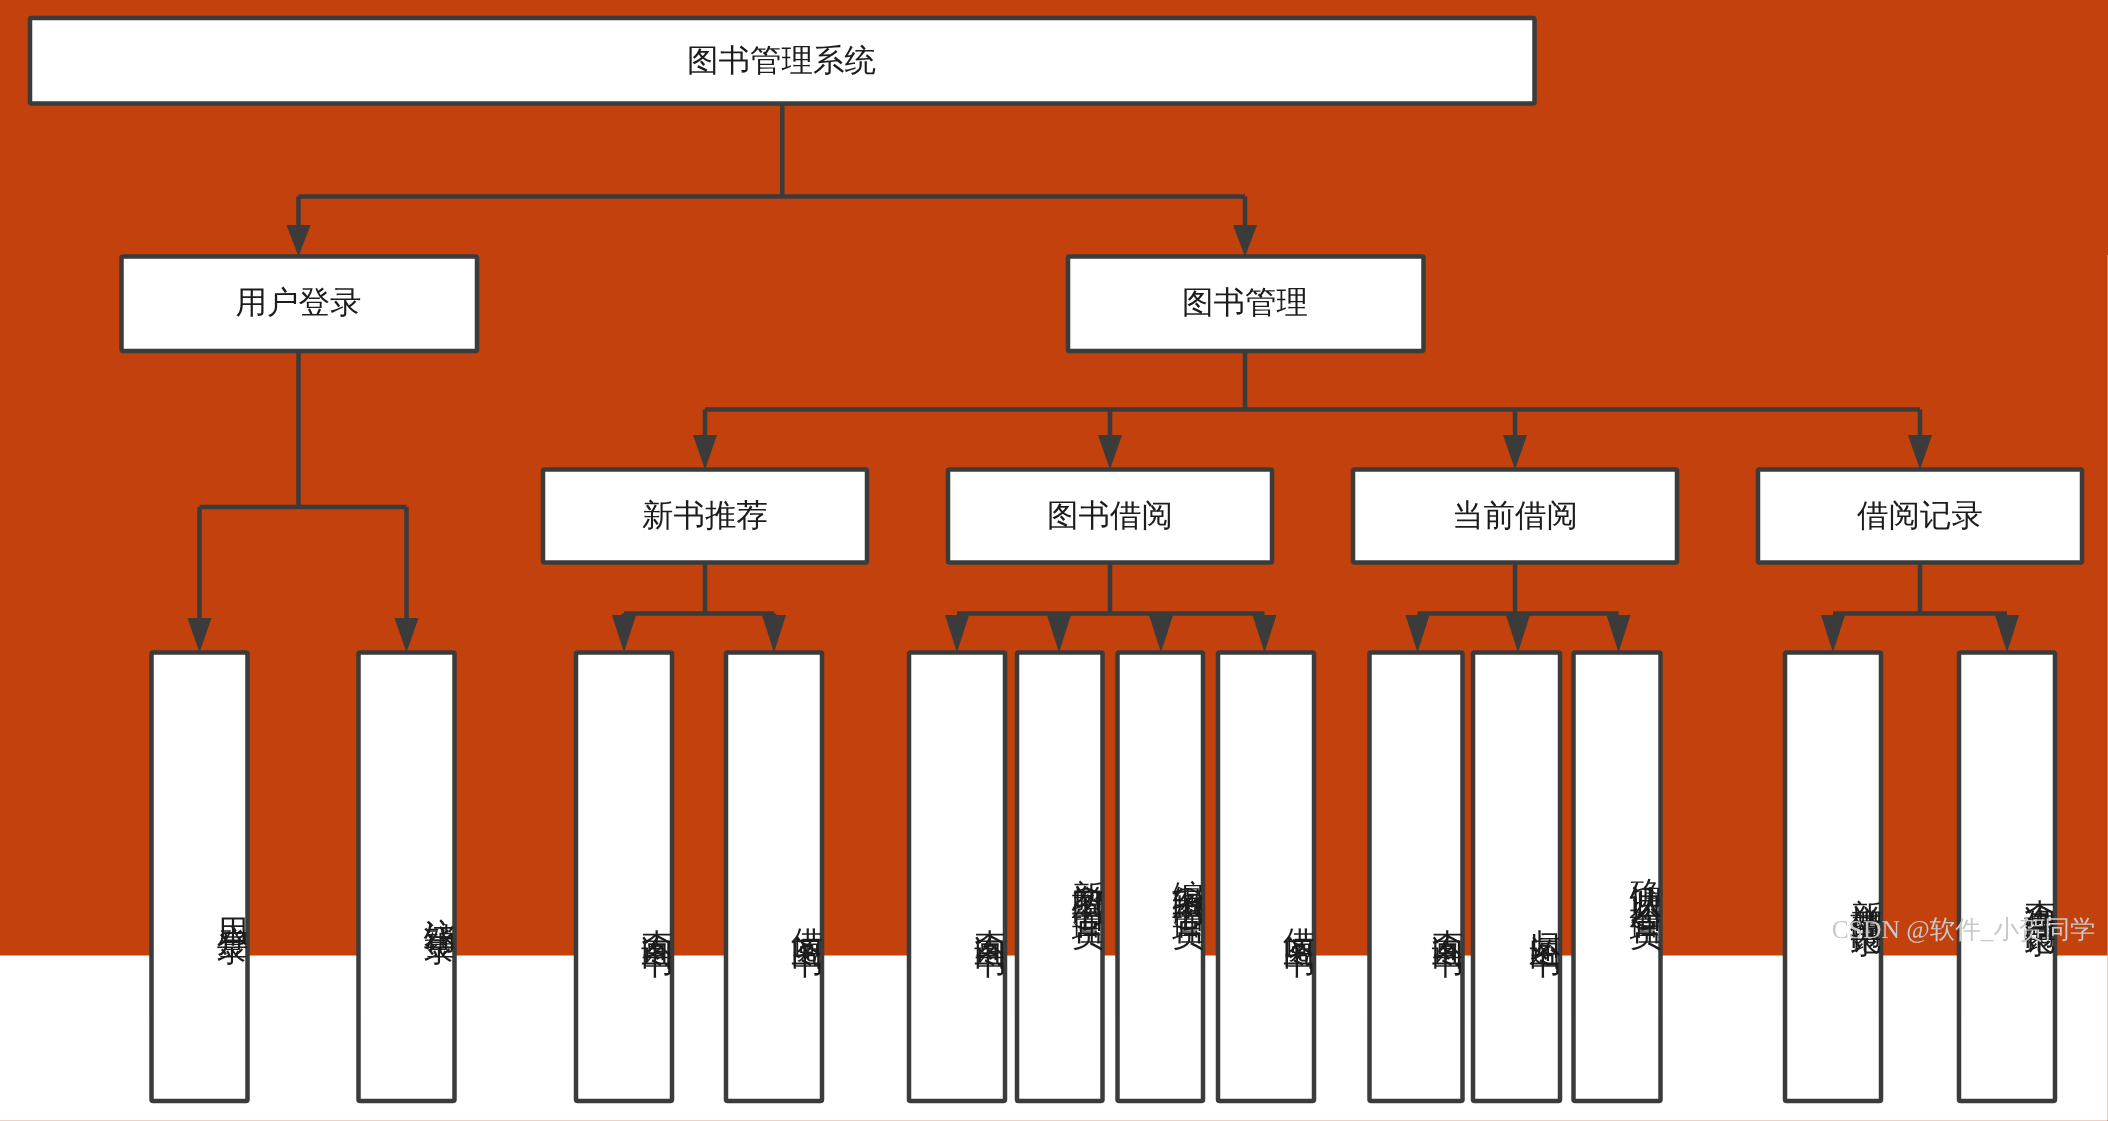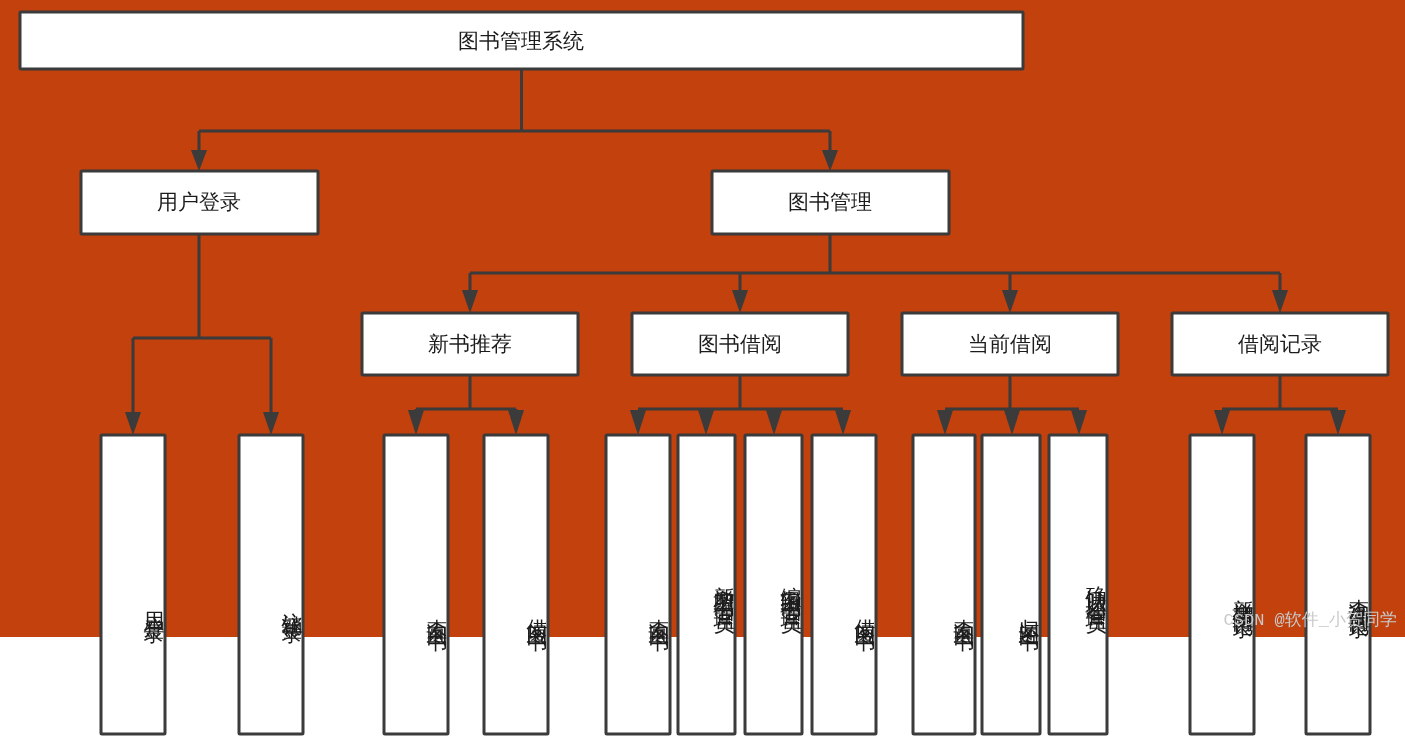--- a/index.html
+++ b/index.html
@@ -60,21 +60,21 @@
     letter-spacing: 4px;
     display: flex;
     align-items: flex-start;
     justify-content: center;
     pointer-events: none;
   }
   .watermark {
     position: absolute;
     right: 8px;
     bottom: 6px;
-    font-family: Liberation Mono, monospace;
+    font-family: Liberation Serif, serif;
     font-size: 17px;
     color: #c9c9c9;
     white-space: nowrap;
     user-select: none;
   }
 </style>
 </head>
 <body>
 
 <div id="diagram-root">

